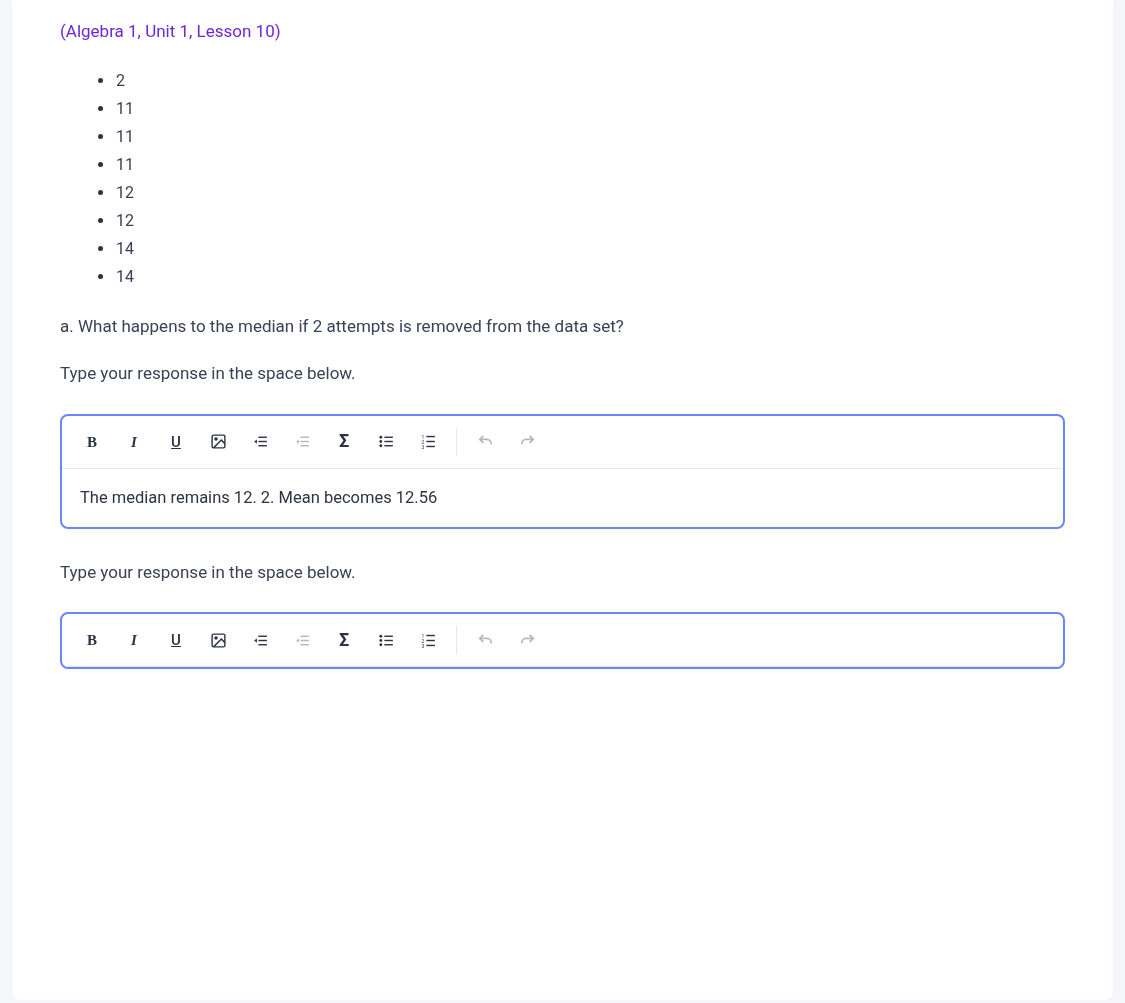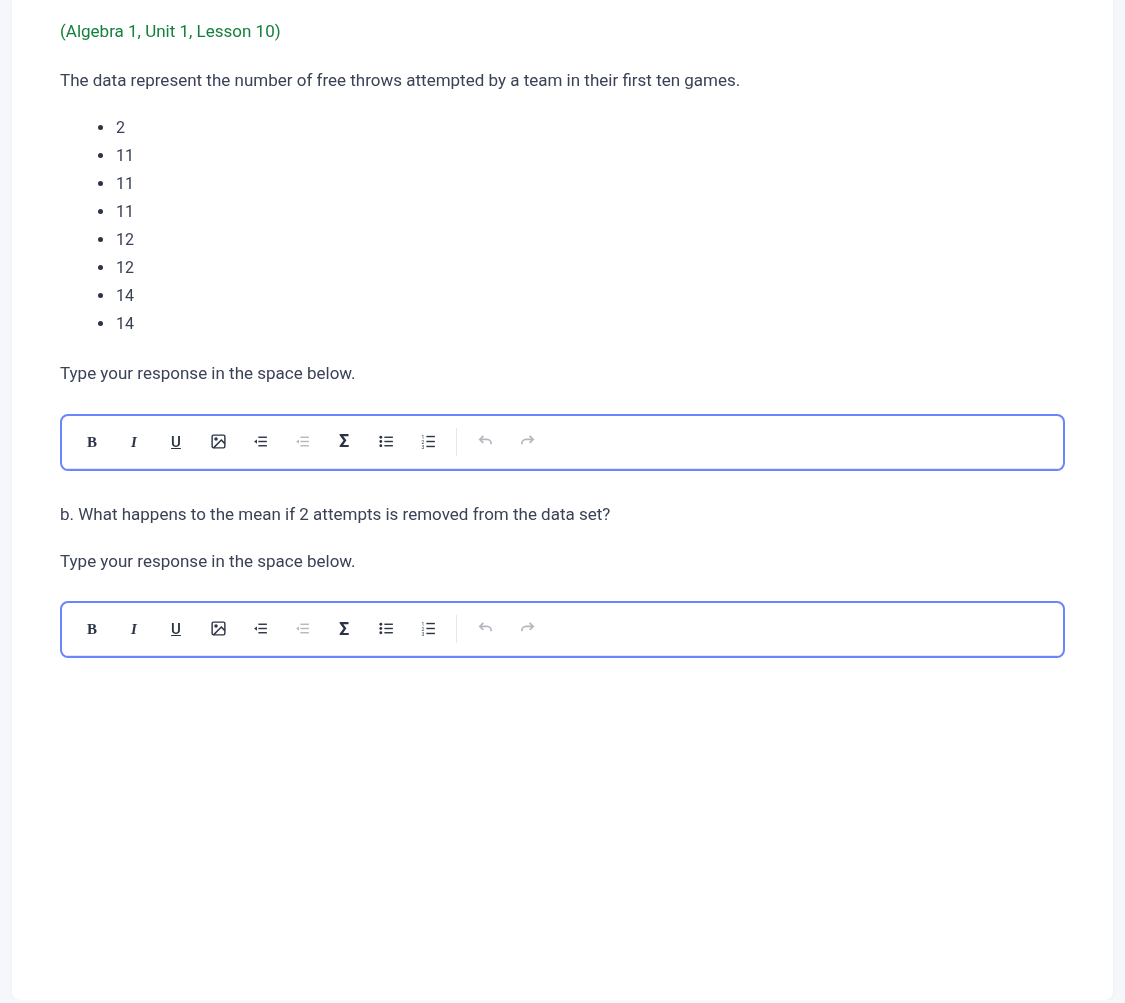--- a/index.html
+++ b/index.html
@@ -13,21 +13,21 @@
   }
   .card {
     background: #fff;
     margin: 0 12px;
     padding: 18px 48px 28px 48px;
     border-radius: 0 0 8px 8px;
     box-shadow: 0 1px 4px rgba(0,0,0,0.04);
     min-height: 1000px;
   }
   .lesson-ref {
-    color: #15803d;
+    color: #6d28d9;
     margin-bottom: 22px;
   }
   .prompt-text {
     color: #3a4256;
     margin-bottom: 20px;
   }
   ul.data-list {
     margin: 0 0 22px 0;
     padding-left: 56px;
     list-style: none;
@@ -91,34 +91,34 @@
   .underline-glyph { text-decoration: underline; font-weight: 500; }
   .sigma-glyph { font-weight: 700; font-size: 18px; }
 </style>
 </head>
 <body>
 
 <div class="card">
 
   <div class="lesson-ref">(Algebra 1, Unit 1, Lesson 10)</div>
 
-  <div class="prompt-text">The data represent the number of free throws attempted by a team in their first ten games.</div>
 
   <ul class="data-list" id="data-list">
       <li>2</li>
       <li>11</li>
       <li>11</li>
       <li>11</li>
       <li>12</li>
       <li>12</li>
       <li>14</li>
       <li>14</li>
     </ul>
 
 
+  <div class="prompt-text">a. What happens to the median if 2 attempts is removed from the data set?</div>
   <div class="prompt-text">Type your response in the space below.</div>
 
   <div class="editor-box">
     <div class="toolbar">
       <div class="tool-btn">
           <span class="bold-glyph">B</span>
         </div>
       <div class="tool-btn">
           <span class="italic-glyph">I</span>
         </div>
@@ -178,23 +178,23 @@
             <path d="M4 9h10a6 6 0 016 6v1"></path>
           </svg>
       </div>
       <div class="tool-btn disabled">
         <svg viewBox="0 0 24 24" fill="none" stroke="currentColor" stroke-width="2.5">
             <path d="M15 14l5-5-5-5"></path>
             <path d="M20 9H10a6 6 0 00-6 6v1"></path>
           </svg>
       </div>
     </div>
+    <div class="editor-content">The median remains 12. 2. Mean becomes 12.56</div>
   </div>
 
-  <div class="prompt-text">b. What happens to the mean if 2 attempts is removed from the data set?</div>
   <div class="prompt-text">Type your response in the space below.</div>
 
   <div class="editor-box">
     <div class="toolbar">
       <div class="tool-btn">
           <span class="bold-glyph">B</span>
         </div>
       <div class="tool-btn">
           <span class="italic-glyph">I</span>
         </div>

